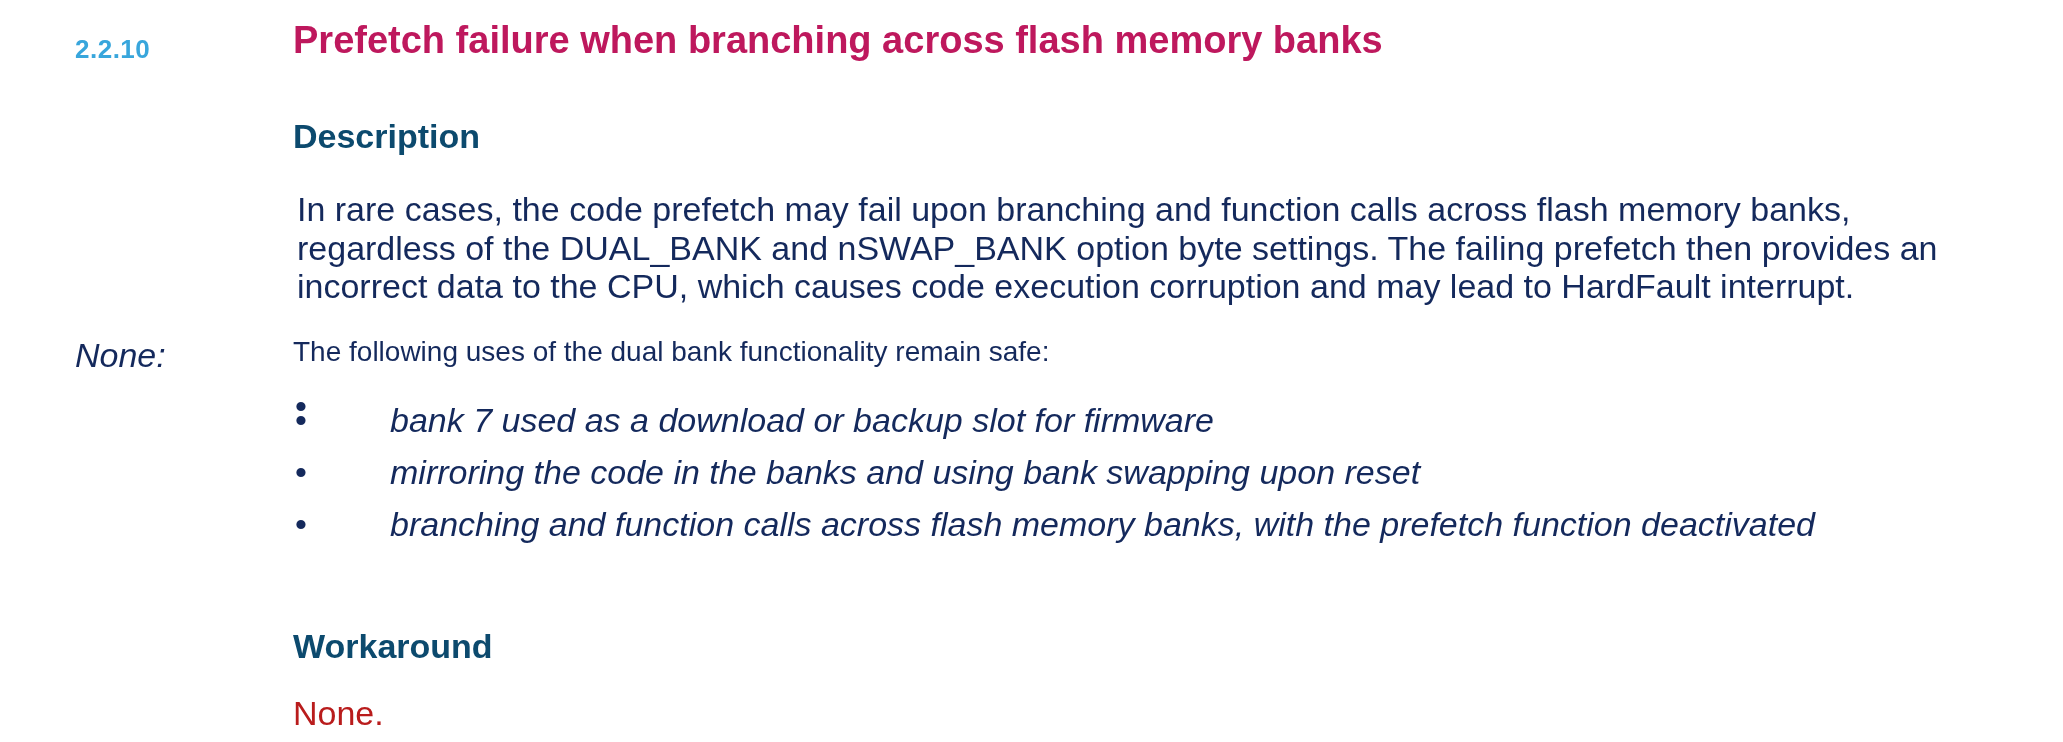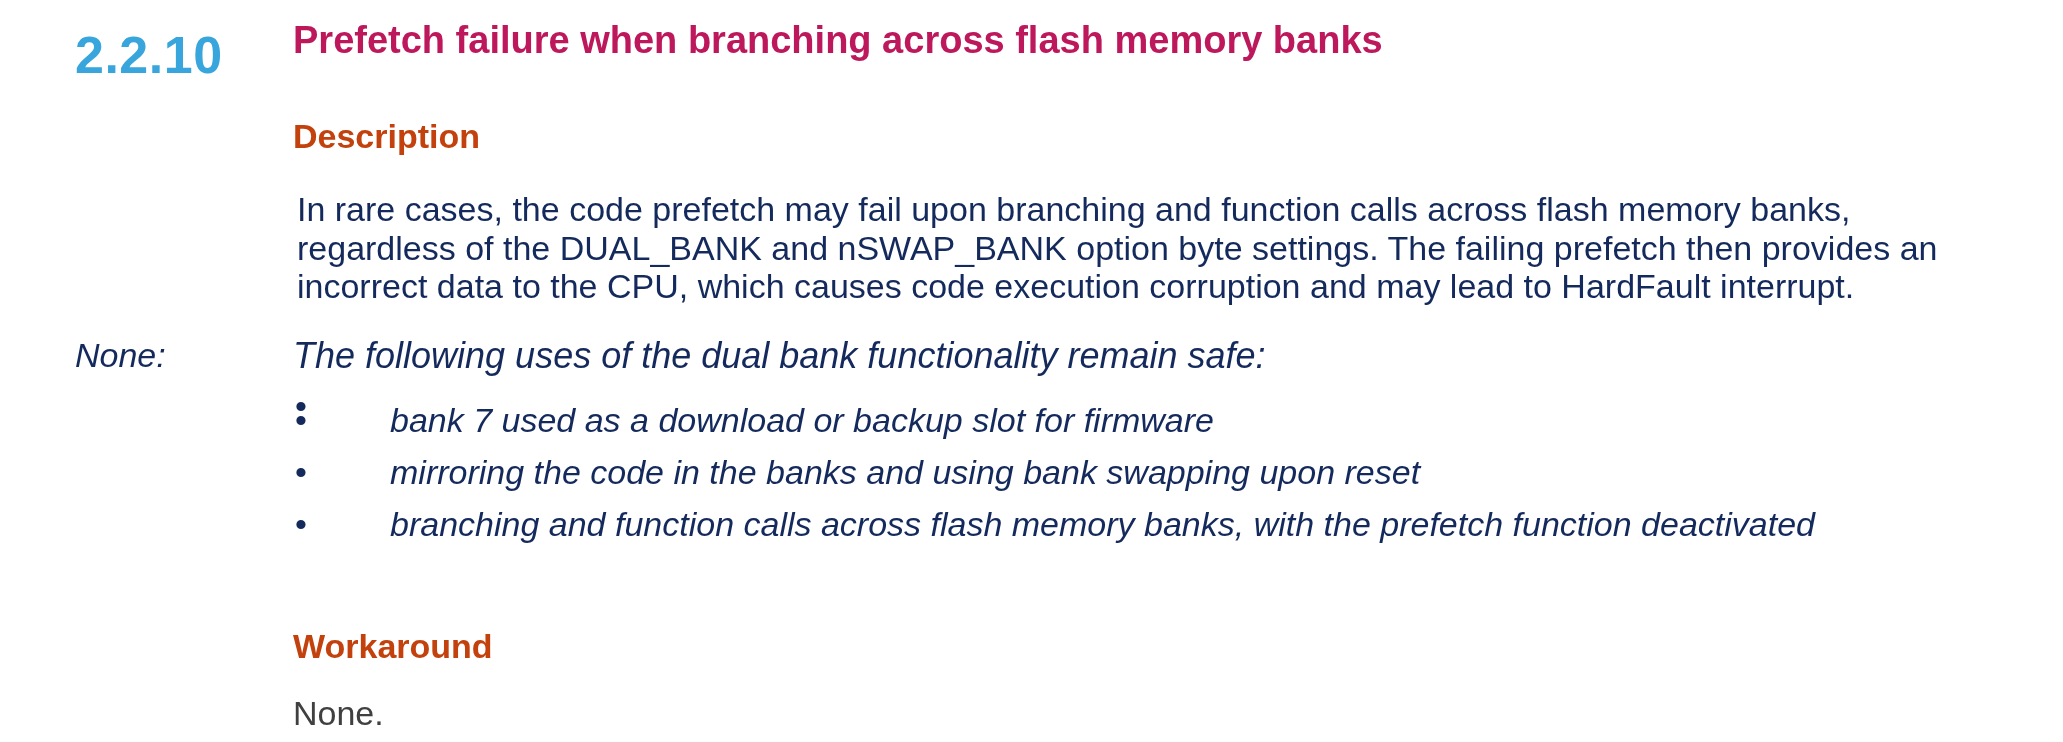--- a/index.html
+++ b/index.html
@@ -13,76 +13,75 @@
     height: 742px;
     background: #ffffff;
     font-family: "Liberation Sans", sans-serif;
     color: #14295c;
     overflow: hidden;
   }
   .abs { position: absolute; }
 
   .sec-num {
     left: 75px;
-    top: 29px;
-    font-size: 52px;
+    top: 36px;
+    font-size: 26px;
     font-weight: bold;
     color: #38a6dc;
     line-height: 1;
     letter-spacing: 0.5px;
   }
   .sec-title {
     left: 293px;
     top: 21px;
     width: 1700px;
     font-size: 38px;
     font-weight: bold;
     color: #be185d;
     line-height: 1.05;
   }
   .subhead {
     left: 293px;
     font-size: 34px;
     font-weight: bold;
-    color: #c2410c;
+    color: #0c4a6e;
     line-height: 1;
   }
   .subhead.description { top: 119px; }
   .subhead.workaround  { top: 629px; text-align: right; }
 
   .body-par {
     left: 293px;
     top: 186px;
     width: 1698px;
     font-size: 34px;
     line-height: 38.7px;
     color: #14295c;
   }
   .none-par {
     left: 293px;
     top: 696px;
     font-size: 34px;
     line-height: 1;
-    color: #404040;
+    color: #b91c1c;
   }
 
   .note-label {
     left: 75px;
     top: 338px;
     font-size: 34px;
     font-style: italic;
     line-height: 1;
     color: #14295c;
   }
   .note-intro {
     left: 293px;
     top: 338px;
     width: 1700px;
-    font-size: 36px;
-    font-style: italic;
+    font-size: 28px;
     line-height: 1;
     color: #14295c;
   }
 
   .bullet-list {
     left: 293px;
     top: 387px;
     width: 1700px;
     margin: 0;
     padding: 0;

